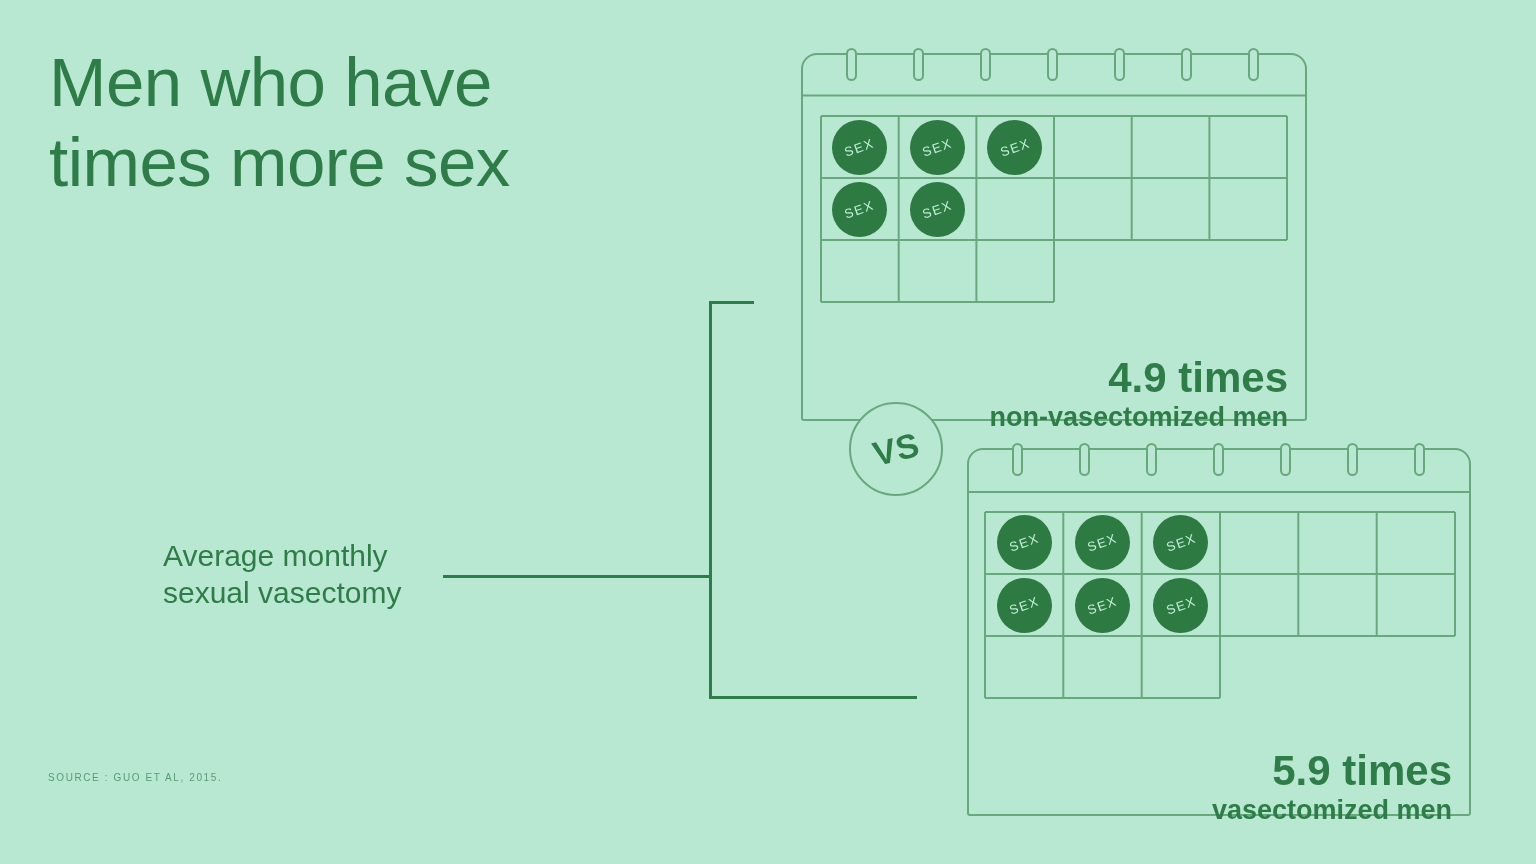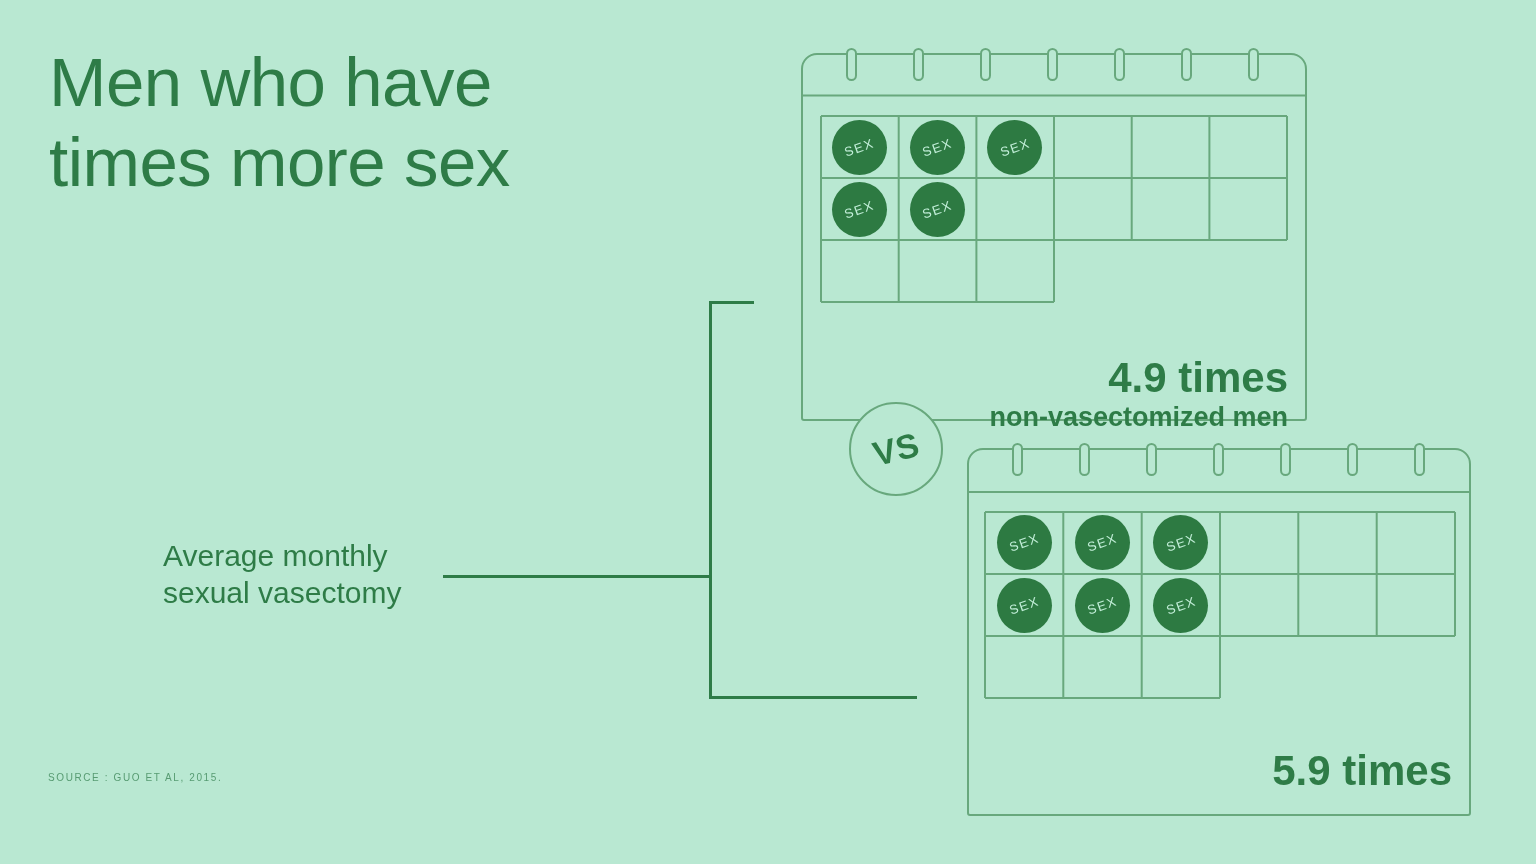--- a/index.html
+++ b/index.html
@@ -189,16 +189,17 @@
     </div>
   <div class="sex" style="left:106px;top:127.5px">
       <span>SEX</span>
     </div>
   <div class="sex" style="left:184.3px;top:127.5px">
       <span>SEX</span>
     </div>
 
   <div class="figures">
     <div class="value">5.9 times</div>
+    <div class="cat">vasectomized men</div>
   </div>
 </div>
 
 <div class="source">SOURCE : GUO ET AL, 2015.</div>
 
 </body></html>

